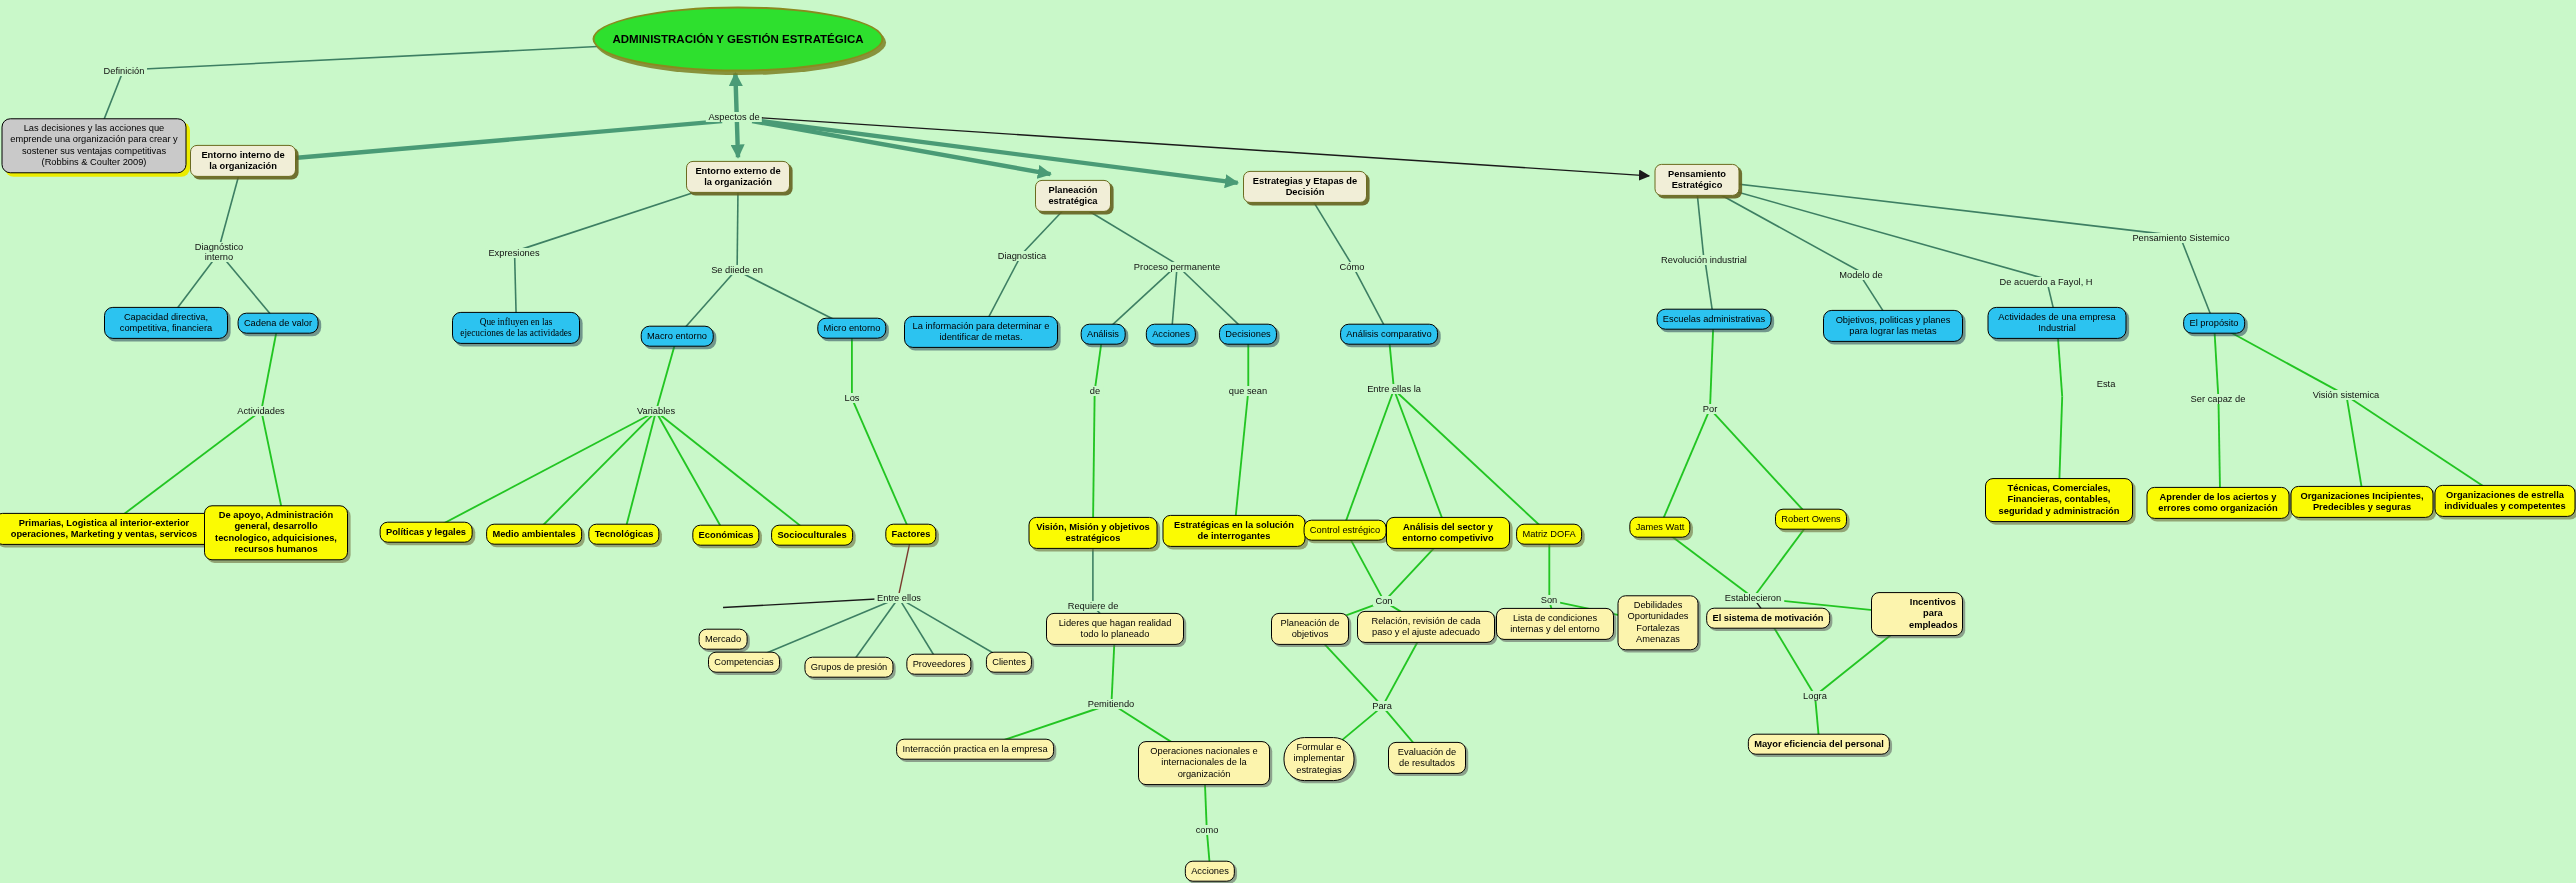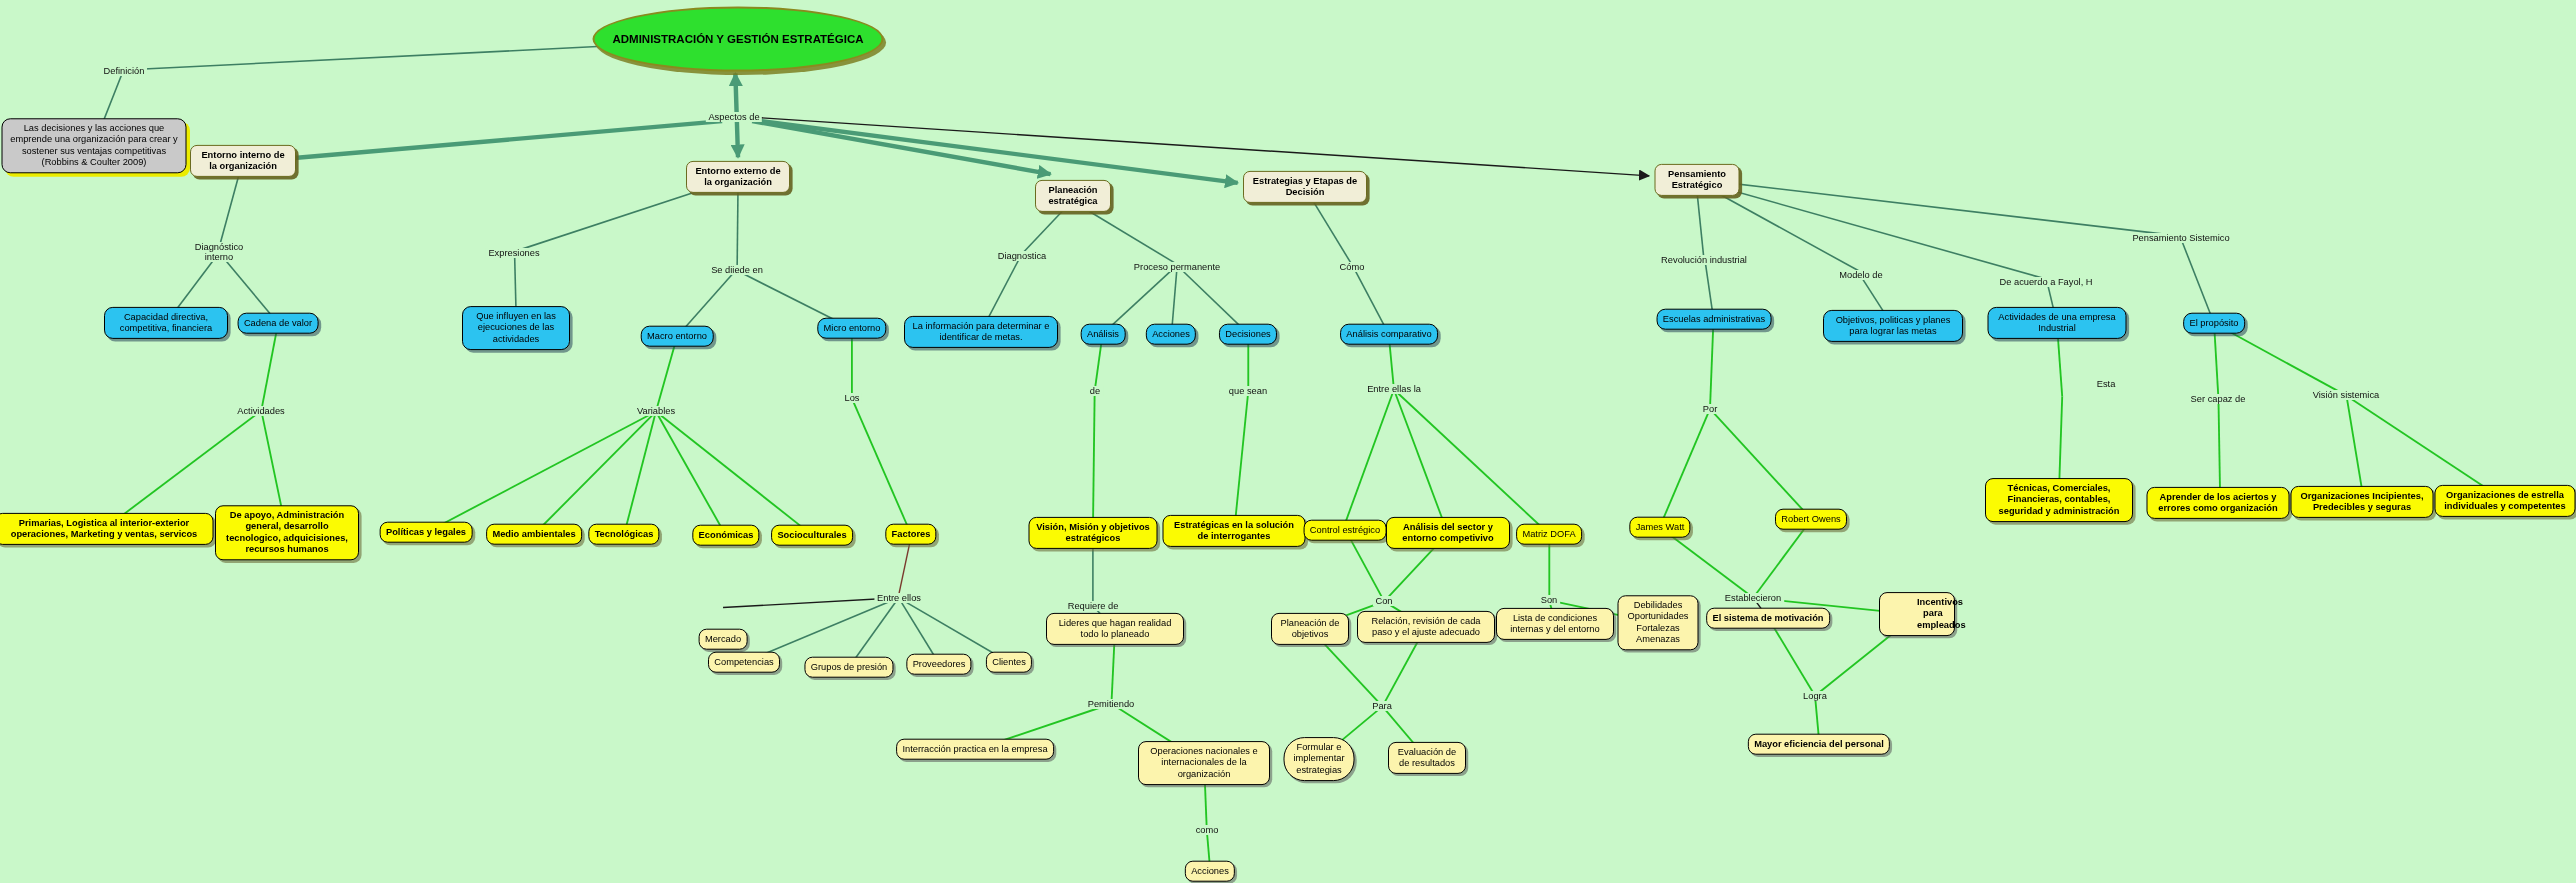--- a/index.html
+++ b/index.html
@@ -138,34 +138,34 @@
   <div id="node-layer">
       <div class="node ellipse" style="left: 738px; top: 39px; width: 291px;">ADMINISTRACIÓN Y GESTIÓN ESTRATÉGICA</div>
       <div class="node gray" style="left: 94px; top: 146px; width: 185px;">Las decisiones y las acciones que emprende una organización para crear y sostener sus ventajas competitivas (Robbins &amp; Coulter 2009)</div>
       <div class="node beige" style="left: 243px; top: 161px; width: 106px;">Entorno interno de la organización</div>
       <div class="node beige" style="left: 738px; top: 177px; width: 104px;">Entorno externo de la organización</div>
       <div class="node beige" style="left: 1073px; top: 196px; width: 76px;">Planeación estratégica</div>
       <div class="node beige" style="left: 1305px; top: 187px; width: 124px;">Estrategias y Etapas de Decisión</div>
       <div class="node beige" style="left: 1697px; top: 180px; width: 85px;">Pensamiento Estratégico</div>
       <div class="node cyan" style="left: 166px; top: 323px; width: 124px;">Capacidad directiva, competitiva, financiera</div>
       <div class="node cyan nw" style="left: 278px; top: 323px;">Cadena de valor</div>
-      <div class="node cyan" style="left: 516px; top: 328px; width: 108px;">Que influyen en las ejecuciones de las actividades</div>
+      <div class="node cyan" style="left: 516px; top: 328px; width: 128px; font-family: Liberation Serif, serif;">Que influyen en las ejecuciones de las actividades</div>
       <div class="node cyan nw" style="left: 677px; top: 336px;">Macro entorno</div>
       <div class="node cyan nw" style="left: 852px; top: 328px;">Micro entorno</div>
       <div class="node cyan" style="left: 981px; top: 332px; width: 154px;">La información para determinar e identificar de metas.</div>
       <div class="node cyan nw" style="left: 1103px; top: 334px;">Análisis</div>
       <div class="node cyan nw" style="left: 1171px; top: 334px;">Acciones</div>
       <div class="node cyan nw" style="left: 1248px; top: 334px;">Decisiones</div>
       <div class="node cyan nw" style="left: 1389px; top: 334px;">Análisis comparativo</div>
       <div class="node cyan nw" style="left: 1714px; top: 319px;">Escuelas administrativas</div>
       <div class="node cyan" style="left: 1893px; top: 326px; width: 140px;">Objetivos, politicas y planes para lograr las metas</div>
       <div class="node cyan" style="left: 2057px; top: 323px; width: 139px;">Actividades de una empresa Industrial</div>
       <div class="node cyan nw" style="left: 2214px; top: 323px;">El propósito</div>
       <div class="node yellow b" style="left: 104px; top: 529px; width: 219px;">Primarias, Logistica al interior-exterior operaciones, Marketing y ventas, servicos</div>
-      <div class="node yellow b" style="left: 287px; top: 533px; width: 144px;">De apoyo, Administración general, desarrollo tecnologico, adquicisiones, recursos humanos</div>
+      <div class="node yellow b" style="left: 276px; top: 533px; width: 144px;">De apoyo, Administración general, desarrollo tecnologico, adquicisiones, recursos humanos</div>
       <div class="node yellow b nw" style="left: 426px; top: 532px;">Políticas y legales</div>
       <div class="node yellow b nw" style="left: 534px; top: 534px;">Medio ambientales</div>
       <div class="node yellow b nw" style="left: 624px; top: 534px;">Tecnológicas</div>
       <div class="node yellow b nw" style="left: 726px; top: 535px;">Económicas</div>
       <div class="node yellow b nw" style="left: 812px; top: 535px;">Socioculturales</div>
       <div class="node yellow b nw" style="left: 911px; top: 534px;">Factores</div>
       <div class="node yellow b" style="left: 1093px; top: 533px; width: 129px;">Visión, Misión y objetivos estratégicos</div>
       <div class="node yellow b" style="left: 1234px; top: 531px; width: 143px;">Estratégicas en la solución de interrogantes</div>
       <div class="node yellow nw" style="left: 1345px; top: 530px;">Control estrégico</div>
       <div class="node yellow b" style="left: 1448px; top: 533px; width: 124px;">Análisis del sector y entorno competivivo</div>
@@ -180,21 +180,21 @@
       <div class="node pale nw" style="left: 744px; top: 662px;">Competencias</div>
       <div class="node pale nw" style="left: 849px; top: 667px;">Grupos de presión</div>
       <div class="node pale nw" style="left: 939px; top: 664px;">Proveedores</div>
       <div class="node pale nw" style="left: 1009px; top: 662px;">Clientes</div>
       <div class="node pale" style="left: 1115px; top: 629px; width: 138px;">Lideres que hagan realidad todo lo planeado</div>
       <div class="node pale" style="left: 1310px; top: 629px; width: 78px;">Planeación de objetivos</div>
       <div class="node pale" style="left: 1426px; top: 627px; width: 138px;">Relación, revisión de cada paso y el ajuste adecuado</div>
       <div class="node pale" style="left: 1555px; top: 624px; width: 118px;">Lista de condiciones internas y del entorno</div>
       <div class="node pale" style="left: 1658px; top: 623px; width: 81px;">Debilidades Oportunidades Fortalezas Amenazas</div>
       <div class="node pale b nw" style="left: 1768px; top: 618px;">El sistema de motivación</div>
-      <div class="node pale b" style="left: 1917px; top: 614px; width: 76px; padding-left: 37px;">Incentivos para empleados</div>
+      <div class="node pale b" style="left: 1917px; top: 614px; width: 92px; padding-left: 37px;">Incentivos para empleados</div>
       <div class="node pale nw" style="left: 975px; top: 749px;">Interracción practica en la empresa</div>
       <div class="node pale" style="left: 1204px; top: 763px; width: 132px;">Operaciones nacionales e internacionales de la organización</div>
       <div class="node pale" style="left: 1319px; top: 759px; width: 71px; border-radius: 21px;">Formular e implementar estrategias</div>
       <div class="node pale" style="left: 1427px; top: 758px; width: 78px;">Evaluación de de resultados</div>
       <div class="node pale nw" style="left: 1210px; top: 871px;">Acciones</div>
       <div class="node pale b nw" style="left: 1819px; top: 744px;">Mayor eficiencia del personal</div>
       <div class="lab" style="left: 124px; top: 71px;">Definición</div>
       <div class="lab" style="left: 734px; top: 117px;">Aspectos de</div>
       <div class="lab wrap" style="left: 219px; top: 252px; width: 60px;">Diagnóstico interno</div>
       <div class="lab" style="left: 514px; top: 253px;">Expresiones</div>

